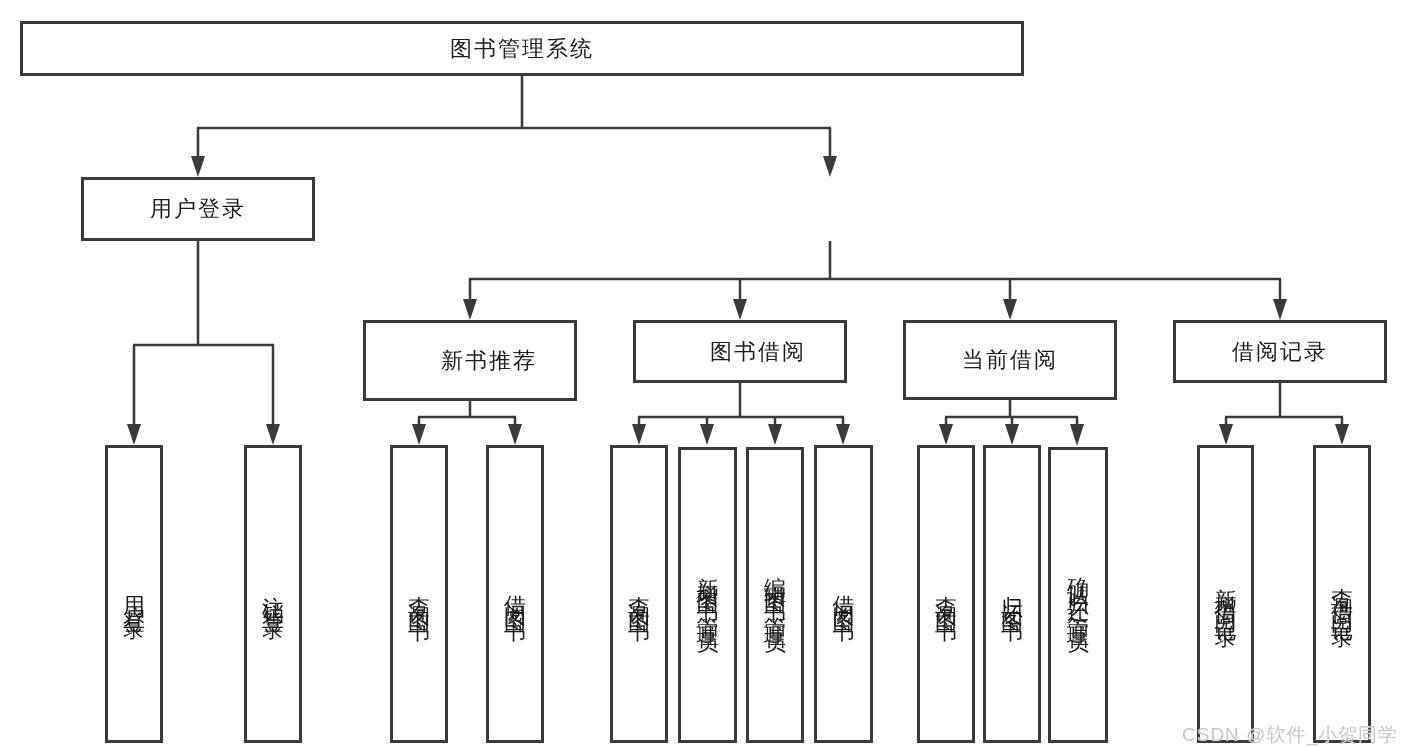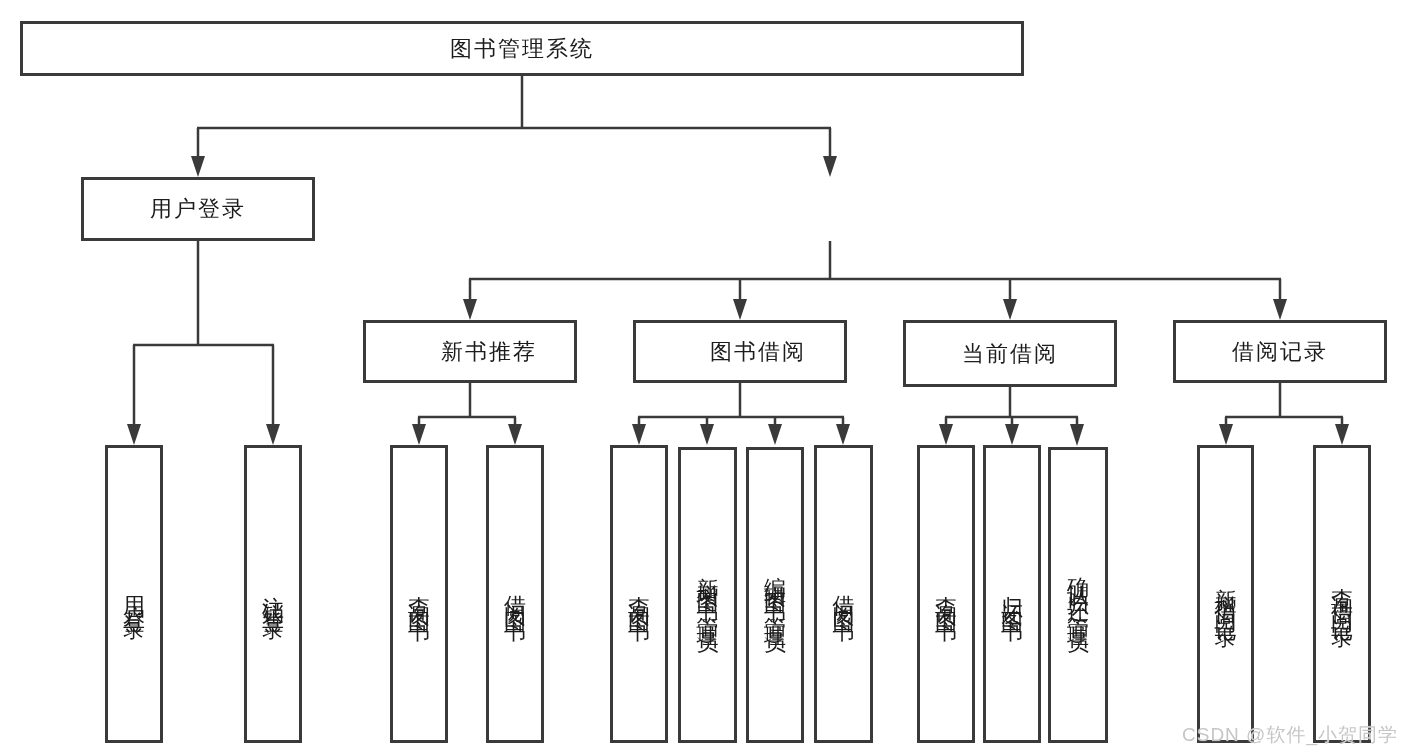--- a/index.html
+++ b/index.html
@@ -138,27 +138,27 @@
   </svg>
 
   <div class="box" style="left:20px; top:13px; width:1004px; height:55px;">
     <span>图书管理系统</span>
   </div>
 
   <div class="box" style="left:81px; top:169px; width:234px; height:64px;">
     <span>用户登录</span>
   </div>
 
-  <div class="box" style="left:363px; top:312px; width:214px; height:63px;padding-left:38px;">
+  <div class="box" style="left:363px; top:312px; width:214px; height:81px;padding-left:38px;">
     <span>新书推荐</span>
   </div>
   <div class="box" style="left:633px; top:312px; width:214px; height:63px;padding-left:36px;">
     <span>图书借阅</span>
   </div>
-  <div class="box" style="left:903px; top:312px; width:214px; height:67px;">
+  <div class="box" style="left:903px; top:312px; width:214px; height:80px;">
     <span>当前借阅</span>
   </div>
   <div class="box" style="left:1173px; top:312px; width:214px; height:63px;">
     <span>借阅记录</span>
   </div>
 
   <div class="vbox" style="left:105px; top:437px; width:58px; height:298px;">
     <span class="vtext">用户登录</span>
   </div>
   <div class="vbox" style="left:244px; top:437px; width:58px; height:298px;">

